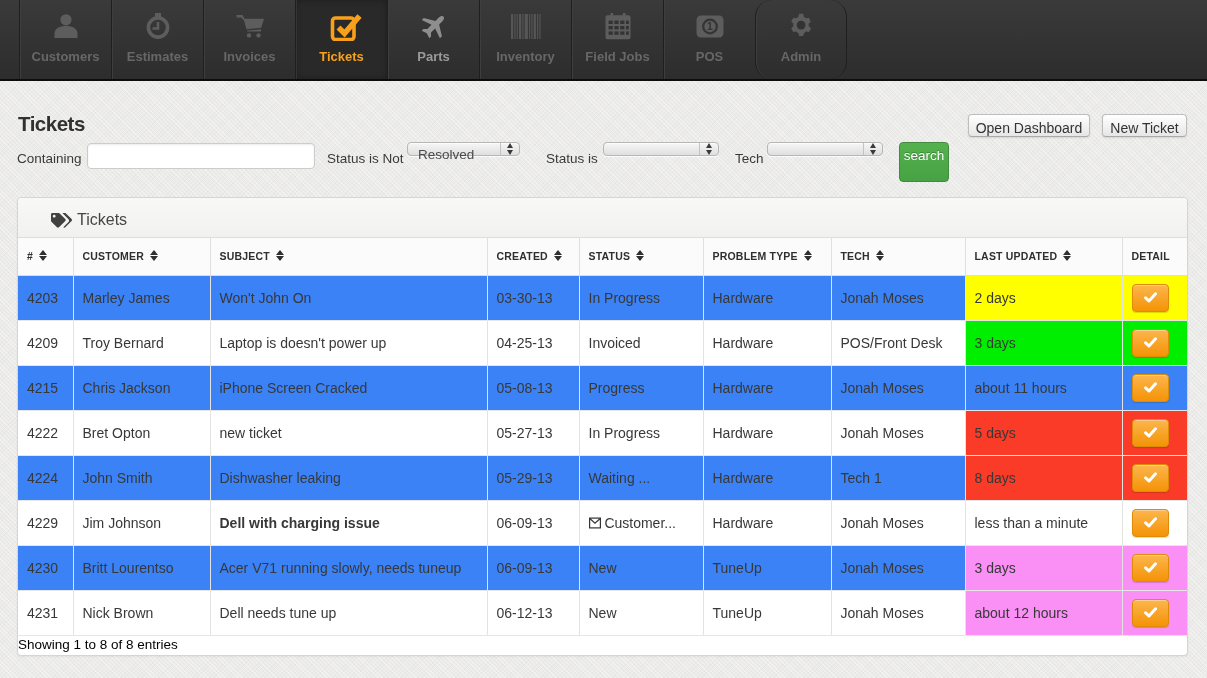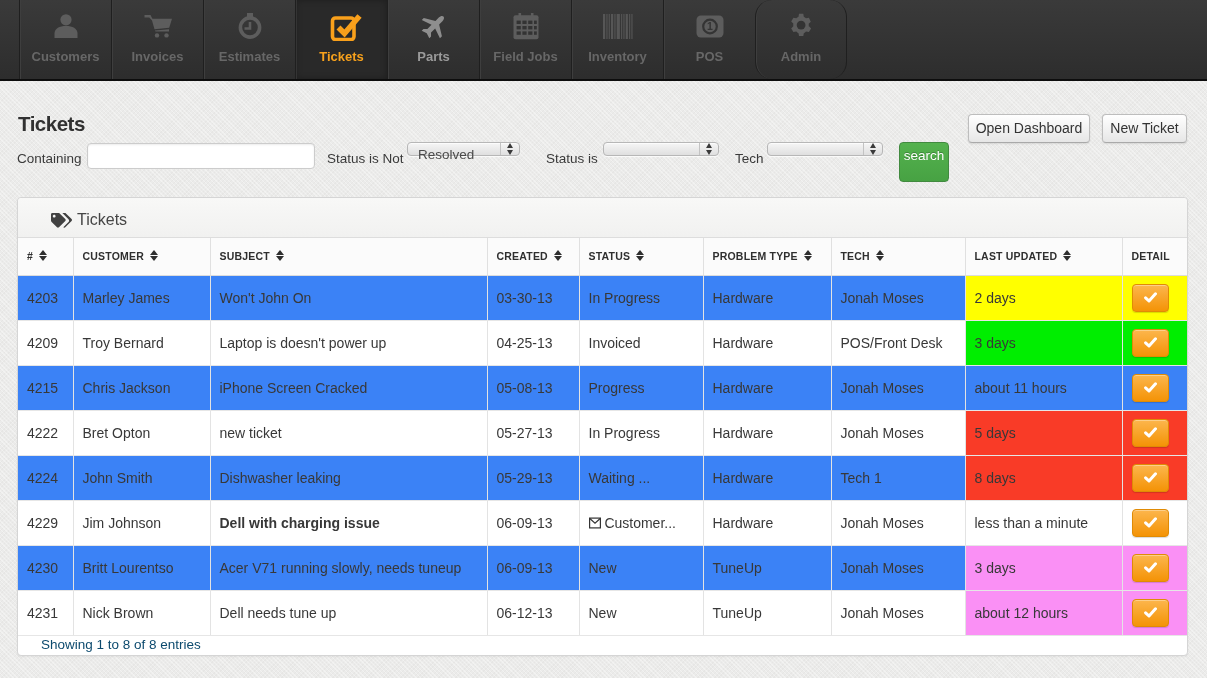--- a/index.html
+++ b/index.html
@@ -31,21 +31,21 @@
   background:linear-gradient(#f6f6f6,#dfdfdf); box-shadow:0 1px 1px rgba(255,255,255,.8), inset 0 1px 0 #fcfcfc;
   font-size:13.5px; color:#4a4a4a; }
 .fselect .txt { position:absolute; left:10px; top:4px; }
 .fselect .arr { position:absolute; right:0; top:0; width:19px; height:100%; border-left:1px solid #c3c3c3;
   display:flex; flex-direction:column; align-items:center; justify-content:center; gap:2px; }
 .tri-u { width:0; height:0; border-left:3.2px solid transparent; border-right:3.2px solid transparent; border-bottom:5px solid #3a3a3a; }
 .tri-d { width:0; height:0; border-left:3.2px solid transparent; border-right:3.2px solid transparent; border-top:5px solid #3a3a3a; }
 .btn-search { position:absolute; left:899px; top:142px; width:50px; height:40px; border:1px solid #418a3f;
   border-radius:4px; background:linear-gradient(#54b24e,#47a243); color:#fff; font-size:13.5px;
   text-align:center; line-height:26px; text-shadow:0 -1px 0 rgba(0,0,0,.25); }
-.btn-def { position:absolute; top:114px; height:29px; border:1px solid #bdbdbd; border-bottom-color:#a9a9a9;
+.btn-def { position:absolute; top:114px; height:23px; border:1px solid #bdbdbd; border-bottom-color:#a9a9a9;
   border-radius:4px; background:linear-gradient(#ffffff,#e6e6e6); color:#333; font-size:14px;
   text-align:center; line-height:26px; box-shadow:0 1px 2px rgba(0,0,0,.1); white-space:nowrap; }
 
 
 .panel { position:absolute; left:17px; top:197px; width:1171px; height:459px; background:#fff;
   border:1px solid #d5d5d5; border-radius:4px; box-shadow:0 1px 2px rgba(0,0,0,.05); }
 .phead { height:40px; background:linear-gradient(#f8f8f7,#f1f1f0); border-bottom:1px solid #ddd;
   border-radius:4px 4px 0 0; position:relative; }
 .phead .ptitle { position:absolute; left:59px; top:13px; font-size:16px; color:#464646; }
 .phead .picon { position:absolute; left:33px; top:15px; }
@@ -62,74 +62,95 @@
 tbody td { height:45px; padding:0 0 0 9px; border-right:1px solid #e3e3e3; border-bottom:1px solid #e6e6e6; background:#fff; }
 tbody td:last-child { border-right:none; }
 tbody tr.odd td { background:#3b82f6; }
 td.cy { background:#ffff00 !important; }
 td.cg { background:#00ee00 !important; }
 td.cr { background:#f93b27 !important; }
 td.cp { background:#fa90f5 !important; }
 .dbtn { width:37px; height:28px; margin-left:0px; border:1px solid #e08b05; border-radius:4px;
   background:linear-gradient(#fcb64d,#f49306); box-shadow:inset 0 1px 0 rgba(255,255,255,.35), 0 1px 1px rgba(0,0,0,.15);
   display:flex; align-items:center; justify-content:center; }
-.pfoot { height:20px; font-size:13.5px; color:#0c4a6e; padding:1px 0 11px 0;margin-left:23px; }
+.pfoot { height:20px; font-size:13.5px; color:#000000; padding:1px 0 11px 0; }
 .bold { font-weight:bold; }
 </style>
 </head>
 <body>
 
 <div class="nav">
   <div class="nav-items">
     <div class="nit">
         <div class="ic">
           <svg width="26" height="24" viewBox="0 0 26 24">
             <circle cx="13" cy="5.8" r="5.6" fill="#5d5d5d"></circle>
             <path d="M1.5 24 L1.5 19.5 C1.5 14.6 6.5 12.1 13 12.1 C19.5 12.1 24.5 14.6 24.5 19.5 L24.5 24 Z" fill="#5d5d5d"></path>
           </svg>
         </div>
         <div class="lb">Customers</div>
+      </div>
+    <div class="nit">
+        <div class="ic">
+          <svg width="26" height="26" viewBox="0 0 26 26">
+            <rect x="10" y="0" width="6" height="4" fill="#5d5d5d"></rect>
+            <circle cx="13" cy="14.5" r="9.6" fill="none" stroke="#5d5d5d" stroke-width="3.6"></circle>
+            <path d="M13 9 L13 15.5 L7.5 15.5" fill="none" stroke="#5d5d5d" stroke-width="2.6"></path>
+          </svg>
+        </div>
+        <div class="lb">Estimates</div>
       </div>
     <div class="nit">
         <div class="ic">
           <svg width="30" height="23" viewBox="0 0 30 23">
             <path d="M1.5 0 L7.5 0 L9.4 3.8 L29 3.8 L26.2 12.8 L11.5 14.2 L9 5.4 L6.3 2.6 L1.5 2.6 Z" fill="#5d5d5d"></path>
             <path d="M11.9 15.6 L26 14.3 L26 16.6 L12.5 16.6 Z" fill="#5d5d5d"></path>
             <circle cx="14" cy="20.4" r="2.2" fill="#5d5d5d"></circle>
             <circle cx="23.5" cy="20.4" r="2.2" fill="#5d5d5d"></circle>
           </svg>
         </div>
         <div class="lb">Invoices</div>
       </div>
-    <div class="nit">
-        <div class="ic">
-          <svg width="26" height="26" viewBox="0 0 26 26">
-            <rect x="10" y="0" width="6" height="4" fill="#5d5d5d"></rect>
-            <circle cx="13" cy="14.5" r="9.6" fill="none" stroke="#5d5d5d" stroke-width="3.6"></circle>
-            <path d="M13 9 L13 15.5 L7.5 15.5" fill="none" stroke="#5d5d5d" stroke-width="2.6"></path>
-          </svg>
-        </div>
-        <div class="lb">Estimates</div>
-      </div>
     <div class="nit active">
         <div class="ic">
           <svg width="38" height="30" viewBox="0 0 38 30" style="margin-left:13px">
             <rect x="3.5" y="7" width="21.5" height="21.5" rx="3" fill="none" stroke="#f9a01b" stroke-width="3.6"></rect>
             <path d="M9.5 16.5 L15.5 22.5 L30.5 5" fill="none" stroke="#f9a01b" stroke-width="5.6"></path>
           </svg>
         </div>
         <div class="lb">Tickets</div>
       </div>
     <div class="nit light">
         <div class="ic">
           <svg width="28" height="28" viewBox="0 0 24 24">
             <path transform="rotate(45 12 12)" d="M12 0.5 C13.3 0.5 14.2 2.2 14.2 4 L14.2 8 L23 13.4 L23 15.8 L14.2 12.8 L14.2 17.8 L16.6 20.2 L16.6 22.3 L12 20.8 L7.4 22.3 L7.4 20.2 L9.8 17.8 L9.8 12.8 L1 15.8 L1 13.4 L9.8 8 L9.8 4 C9.8 2.2 10.7 0.5 12 0.5 Z" fill="#8e8e8e"></path>
           </svg>
         </div>
         <div class="lb">Parts</div>
+      </div>
+    <div class="nit">
+        <div class="ic">
+          <svg width="30" height="25" viewBox="0 0 30 25">
+            <rect x="0.0" y="0" width="2.2" height="25" fill="#565656"></rect>
+            <rect x="3.4" y="0" width="1.1" height="25" fill="#565656"></rect>
+            <rect x="5.7" y="0" width="1.1" height="25" fill="#565656"></rect>
+            <rect x="8.0" y="0" width="2.2" height="25" fill="#565656"></rect>
+            <rect x="11.4" y="0" width="1.1" height="25" fill="#565656"></rect>
+            <rect x="13.7" y="0" width="3.2" height="25" fill="#565656"></rect>
+            <rect x="18.1" y="0" width="1.1" height="25" fill="#565656"></rect>
+            <rect x="20.4" y="0" width="1.1" height="25" fill="#565656"></rect>
+            <rect x="22.7" y="0" width="2.2" height="25" fill="#565656"></rect>
+            <rect x="26.1" y="0" width="1.1" height="25" fill="#565656"></rect>
+            <rect x="28.4" y="0" width="1.1" height="25" fill="#565656"></rect>
+            <rect x="30.7" y="0" width="2.2" height="25" fill="#565656"></rect>
+            <rect x="34.1" y="0" width="1.1" height="25" fill="#565656"></rect>
+            <rect x="36.4" y="0" width="1.4" height="25" fill="#565656"></rect>
+          </svg>
+        </div>
+        <div class="lb">Inventory</div>
       </div>
     <div class="nit">
         <div class="ic">
           <svg width="28" height="27" viewBox="0 0 28 27">
             <rect x="6.5" y="0" width="2.6" height="5" fill="#5d5d5d"></rect>
             <rect x="18.9" y="0" width="2.6" height="5" fill="#5d5d5d"></rect>
             <rect x="1.5" y="2.2" width="25" height="24" rx="2" fill="#5d5d5d"></rect>
             <g fill="#333">
               <rect x="4.6" y="7.6" width="4.2" height="3.4"></rect>
               <rect x="10.4" y="7.6" width="4.2" height="3.4"></rect>
@@ -140,41 +161,20 @@
               <rect x="16.2" y="13" width="4.2" height="3.4"></rect>
               <rect x="22" y="13" width="2.8" height="3.4"></rect>
               <rect x="4.6" y="18.4" width="4.2" height="3.4"></rect>
               <rect x="10.4" y="18.4" width="4.2" height="3.4"></rect>
               <rect x="16.2" y="18.4" width="4.2" height="3.4"></rect>
               <rect x="22" y="18.4" width="2.8" height="3.4"></rect>
             </g>
           </svg>
         </div>
         <div class="lb">Field Jobs</div>
-      </div>
-    <div class="nit">
-        <div class="ic">
-          <svg width="30" height="25" viewBox="0 0 30 25">
-            <rect x="0.0" y="0" width="2.2" height="25" fill="#565656"></rect>
-            <rect x="3.4" y="0" width="1.1" height="25" fill="#565656"></rect>
-            <rect x="5.7" y="0" width="1.1" height="25" fill="#565656"></rect>
-            <rect x="8.0" y="0" width="2.2" height="25" fill="#565656"></rect>
-            <rect x="11.4" y="0" width="1.1" height="25" fill="#565656"></rect>
-            <rect x="13.7" y="0" width="3.2" height="25" fill="#565656"></rect>
-            <rect x="18.1" y="0" width="1.1" height="25" fill="#565656"></rect>
-            <rect x="20.4" y="0" width="1.1" height="25" fill="#565656"></rect>
-            <rect x="22.7" y="0" width="2.2" height="25" fill="#565656"></rect>
-            <rect x="26.1" y="0" width="1.1" height="25" fill="#565656"></rect>
-            <rect x="28.4" y="0" width="1.1" height="25" fill="#565656"></rect>
-            <rect x="30.7" y="0" width="2.2" height="25" fill="#565656"></rect>
-            <rect x="34.1" y="0" width="1.1" height="25" fill="#565656"></rect>
-            <rect x="36.4" y="0" width="1.4" height="25" fill="#565656"></rect>
-          </svg>
-        </div>
-        <div class="lb">Inventory</div>
       </div>
     <div class="nit">
         <div class="ic">
           <svg width="30" height="25" viewBox="0 0 30 25">
             <rect x="1.5" y="1.5" width="27" height="22" rx="4.5" fill="#5d5d5d"></rect>
             <circle cx="15" cy="12.5" r="6.8" fill="none" stroke="#343434" stroke-width="2.2"></circle>
             <text x="15" y="16.4" font-family="Liberation Sans" font-size="10.5" font-weight="bold" fill="#343434" text-anchor="middle">1</text>
           </svg>
         </div>
         <div class="lb">POS</div>

